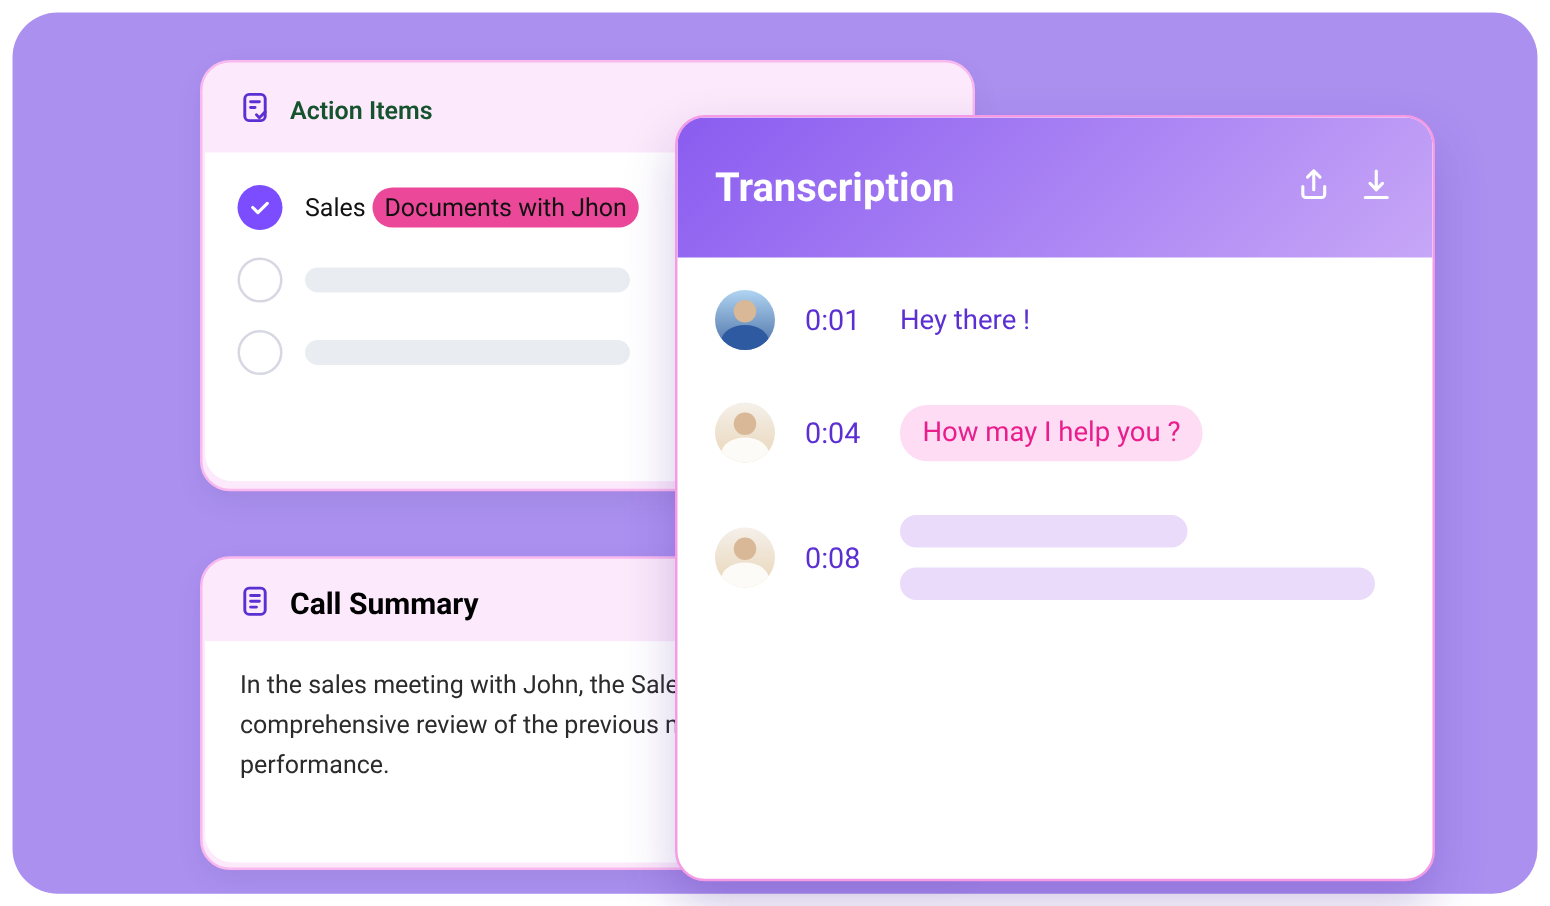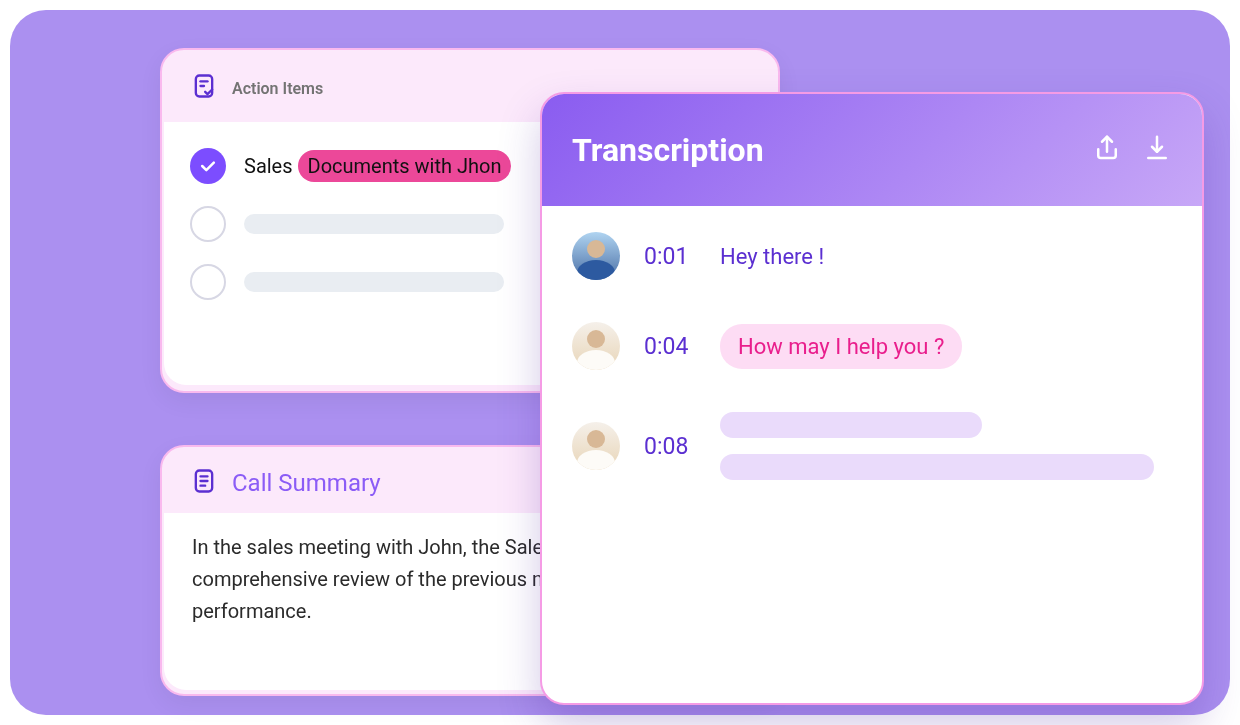--- a/index.html
+++ b/index.html
@@ -29,22 +29,22 @@
     left: 150px; top: 38px;
     width: 620px; height: 345px;
   }
   .action-header {
     display: flex; align-items: center;
     gap: 14px;
     padding: 22px 28px 18px 28px;
   }
   .action-header svg { width: 28px; height: 28px; }
   .action-title {
-    color: #737373;
-    font-size: 16px;
+    color: #14532d;
+    font-size: 20px;
     font-weight: 600;
   }
   .action-body {
     background: #fff;
     margin: 0 2px 2px 2px;
     border-radius: 0 0 22px 22px;
     height: calc(100% - 78px);
     padding: 26px 26px 10px 26px;
   }
   .ai-row { display: flex; align-items: center; gap: 18px; margin-bottom: 22px; }
@@ -73,38 +73,38 @@
   
   .summary-card {
     left: 150px; top: 435px;
     width: 620px; height: 251px;
   }
   .summary-header {
     display: flex; align-items: center; gap: 14px;
     padding: 20px 28px 14px 28px;
   }
   .summary-title {
-    color: #8b5cf6; font-size: 24px; font-weight: 400;
+    color: #000000; font-size: 24px; font-weight: 700;
   }
   .summary-body {
     background: #fff;
     margin: 0 2px 2px 2px;
     border-radius: 0 0 22px 22px;
     padding: 18px 28px;
     height: calc(100% - 70px);
     color: #2b2b2b;
     font-size: 20px;
     line-height: 1.6;
   }
 
   
   .trans-card {
     position: absolute;
     left: 530px; top: 82px;
-    width: 664px; height: 613px;
+    width: 608px; height: 613px;
     background: #fff;
     border: 2px solid #f59be5;
     border-radius: 24px;
     box-shadow: 0 20px 40px rgba(80,40,160,0.25);
     overflow: hidden;
   }
   .trans-header {
     height: 112px;
     background: linear-gradient(135deg, #8a5cf0 0%, #c7a7f7 100%);
     display: flex; align-items: center; justify-content: space-between;

